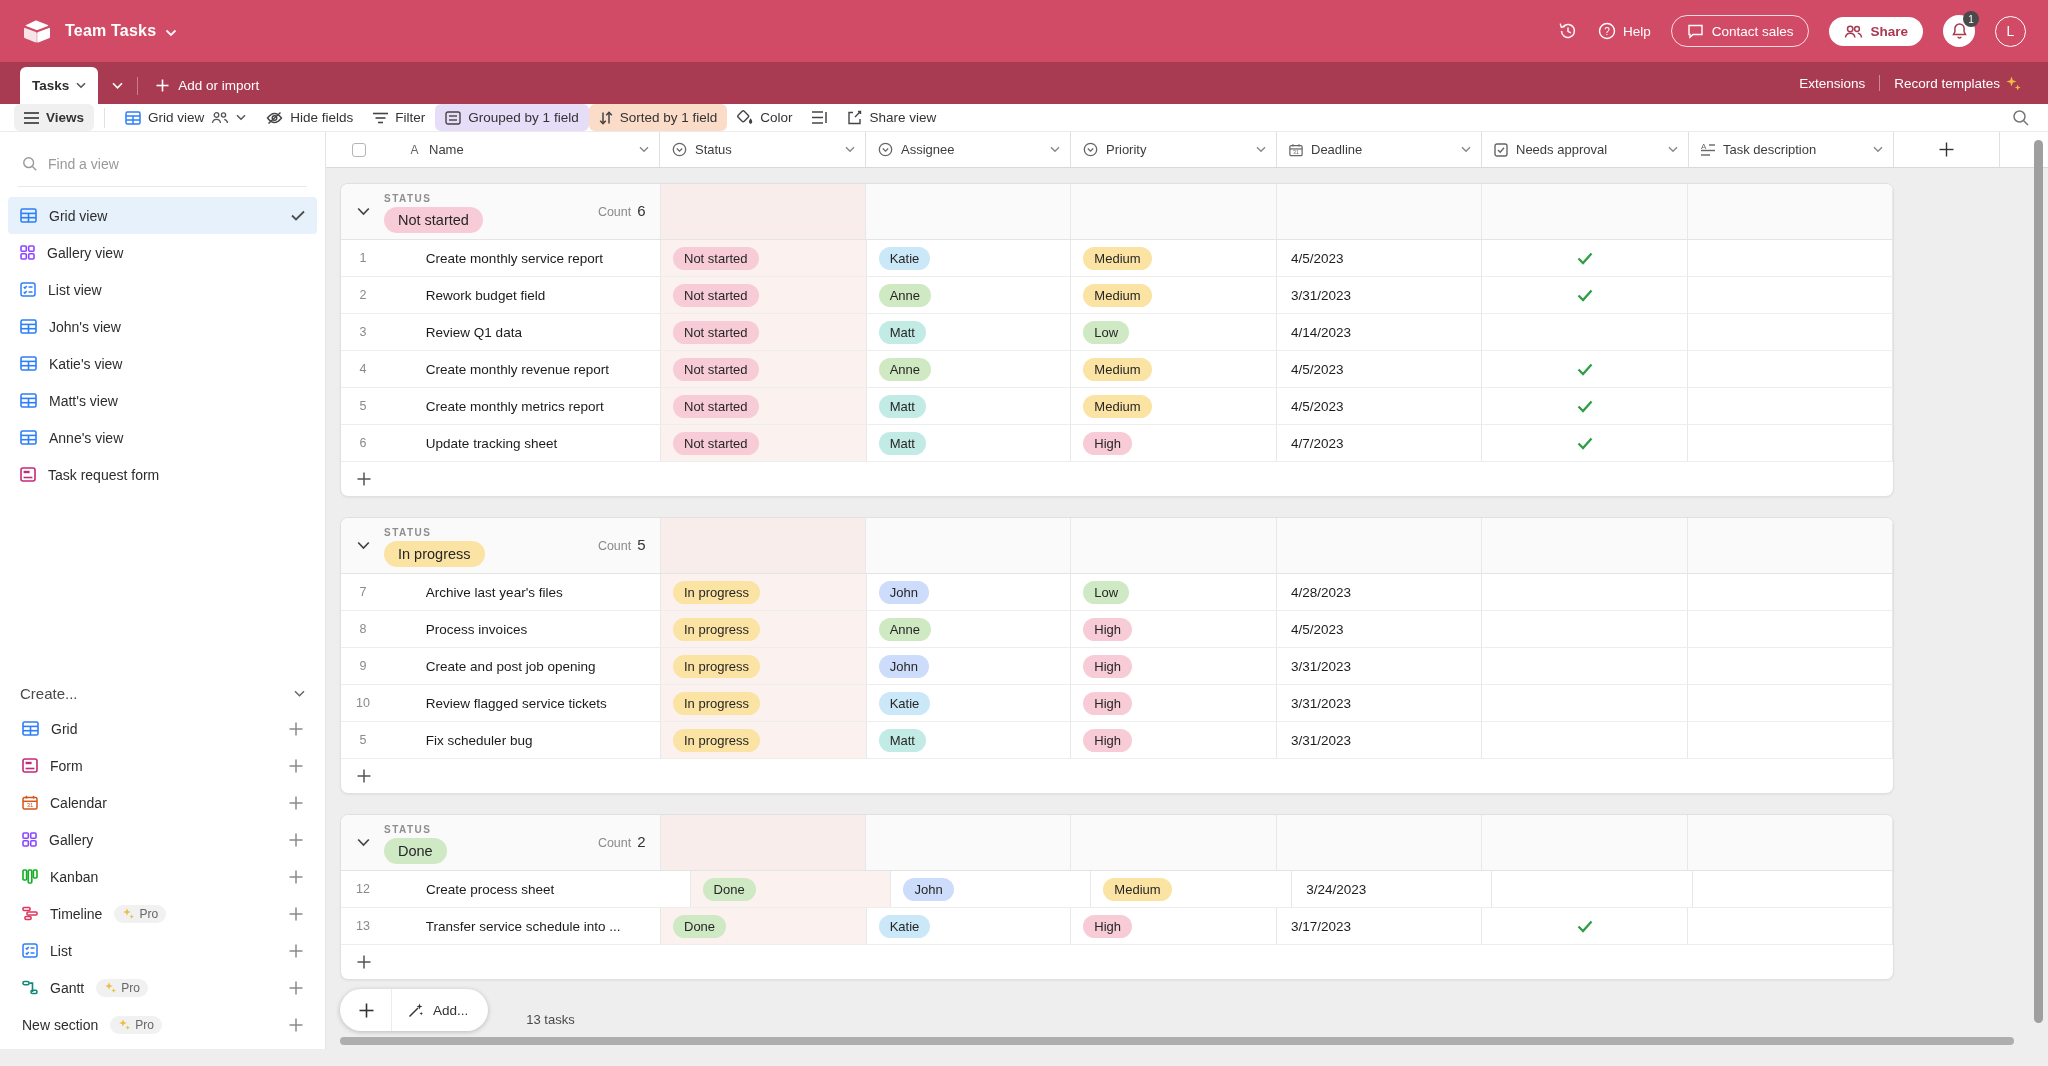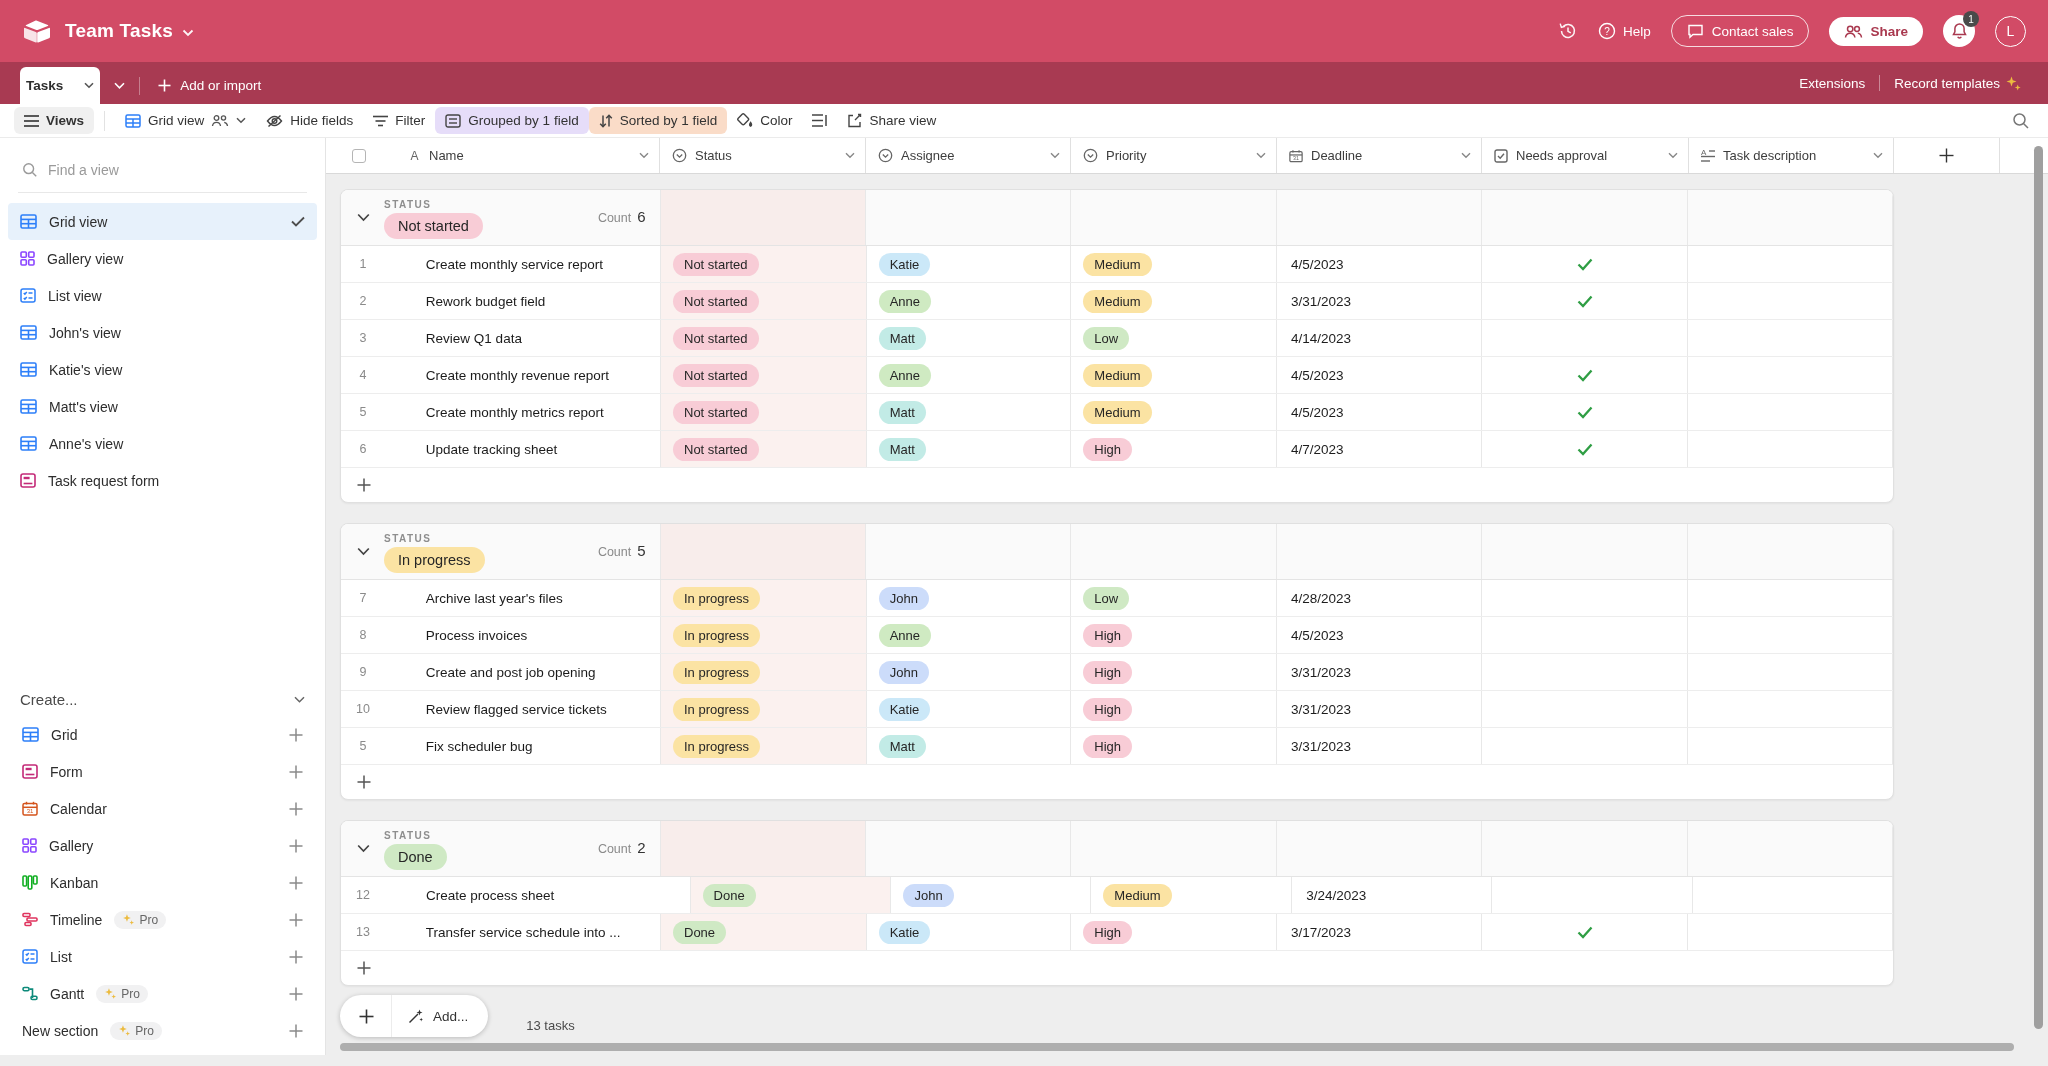--- a/index.html
+++ b/index.html
@@ -3,45 +3,45 @@
 <meta charset="utf-8">
 <style>
   * { box-sizing: border-box; margin: 0; padding: 0; }
   html,body { width:2048px; height:1066px; overflow:hidden; }
   body { font-family:"Liberation Sans","DejaVu Sans",sans-serif; background:#eeeeee; color:#1d1d1d; }
   svg { display:block; }
 
   
   .topbar { height:62px; background:var(--c-topbar); display:flex; align-items:center; padding:0 22px 0 24px; color:#fff; }
   .logo { margin-right:14px; }
-  .base-title { font-size:19px; font-weight:bold; letter-spacing:.2px; }
+  .base-title { font-size:16px; font-weight:bold; letter-spacing:.2px; }
   .title-chev { margin:4px 6px 0 9px; opacity:.95; }
   .topnav { display:flex; align-items:center; margin-left:16px; gap:4px; }
   .top-right { margin-left:auto; display:flex; align-items:center; gap:20px; }
   .tr-icon { opacity:.95; }
   .help { display:flex; align-items:center; gap:7px; font-size:13.5px; }
   .pill-outline { display:flex; align-items:center; gap:8px; font-size:13.5px; border:1px solid rgba(255,255,255,.8); border-radius:17px; padding:7px 15px; }
   .pill-white { display:flex; align-items:center; gap:7px; font-size:13.5px; font-weight:bold; background:#fff; color:#a9394f; border-radius:17px; padding:7px 15px; }
   .bell-wrap { position:relative; }
   .bell-circle { width:32px; height:32px; border-radius:50%; background:#fff; display:flex; align-items:center; justify-content:center; }
   .badge { position:absolute; top:-4px; right:-4px; min-width:16px; height:16px; border-radius:8px; background:#4a4a4a; color:#fff; font-size:10px; display:flex; align-items:center; justify-content:center; padding:0 4px; }
   .avatar { width:31px; height:31px; border-radius:50%; border:1.6px solid #fff; display:flex; align-items:center; justify-content:center; font-size:14px; }
 
   
   .tabbar { height:42px; background:var(--c-tabbar); display:flex; align-items:flex-end; padding:0 26px 0 20px; color:#fff; }
-  .table-tab { background:#fff; color:#2d2d2d; height:37px; display:flex; align-items:center; gap:21px; padding:0 6px; border-radius:6px 6px 0 0; font-size:13.5px; font-weight:bold; }
+  .table-tab { background:#fff; color:#2d2d2d; height:37px; display:flex; align-items:center; gap:7px; padding:0 12px; border-radius:6px 6px 0 0; font-size:13.5px; font-weight:bold; }
   .tab-chev-btn { height:37px; display:flex; align-items:center; padding:0 14px; }
   .tb-sep { width:1px; height:18px; background:rgba(255,255,255,.35); margin:0 6px 9px 0; }
   .add-import { height:37px; display:flex; align-items:center; gap:9px; font-size:13.5px; padding:0 12px; }
   .tab-right { margin-left:auto; display:flex; align-items:center; height:42px; gap:14px; font-size:13.5px; }
   .tab-right .sep2 { width:1px; height:16px; background:rgba(255,255,255,.4); }
   .rec-tpl { display:flex; align-items:center; gap:5px; }
 
   
-  .toolbar { height:34px; background:#fff; display:flex; align-items:center; padding:0 18px 0 14px; border-bottom:1px solid #ebebeb; color:#333; }
+  .toolbar { height:28px; background:#fff; display:flex; align-items:center; padding:0 18px 0 14px; border-bottom:1px solid #ebebeb; color:#333; }
   .tool { display:flex; align-items:center; gap:7px; font-size:13.5px; padding:6px 10px; border-radius:6px; white-space:nowrap; }
   .tool.gray { background:#f0f0f0; font-weight:bold; }
   .tool.purple { background:var(--c-grouped); }
   .tool.orange { background:var(--c-sorted); }
   .tool-sep { width:1px; height:20px; background:#e2e2e2; margin:0 10px; }
   .toolbar .spacer { flex:1; }
 
   
   .main { display:flex; height:917px; }
   .sidebar { width:326px; background:#fff; border-right:1px solid #e4e4e4; display:flex; flex-direction:column; padding-top:16px; }

